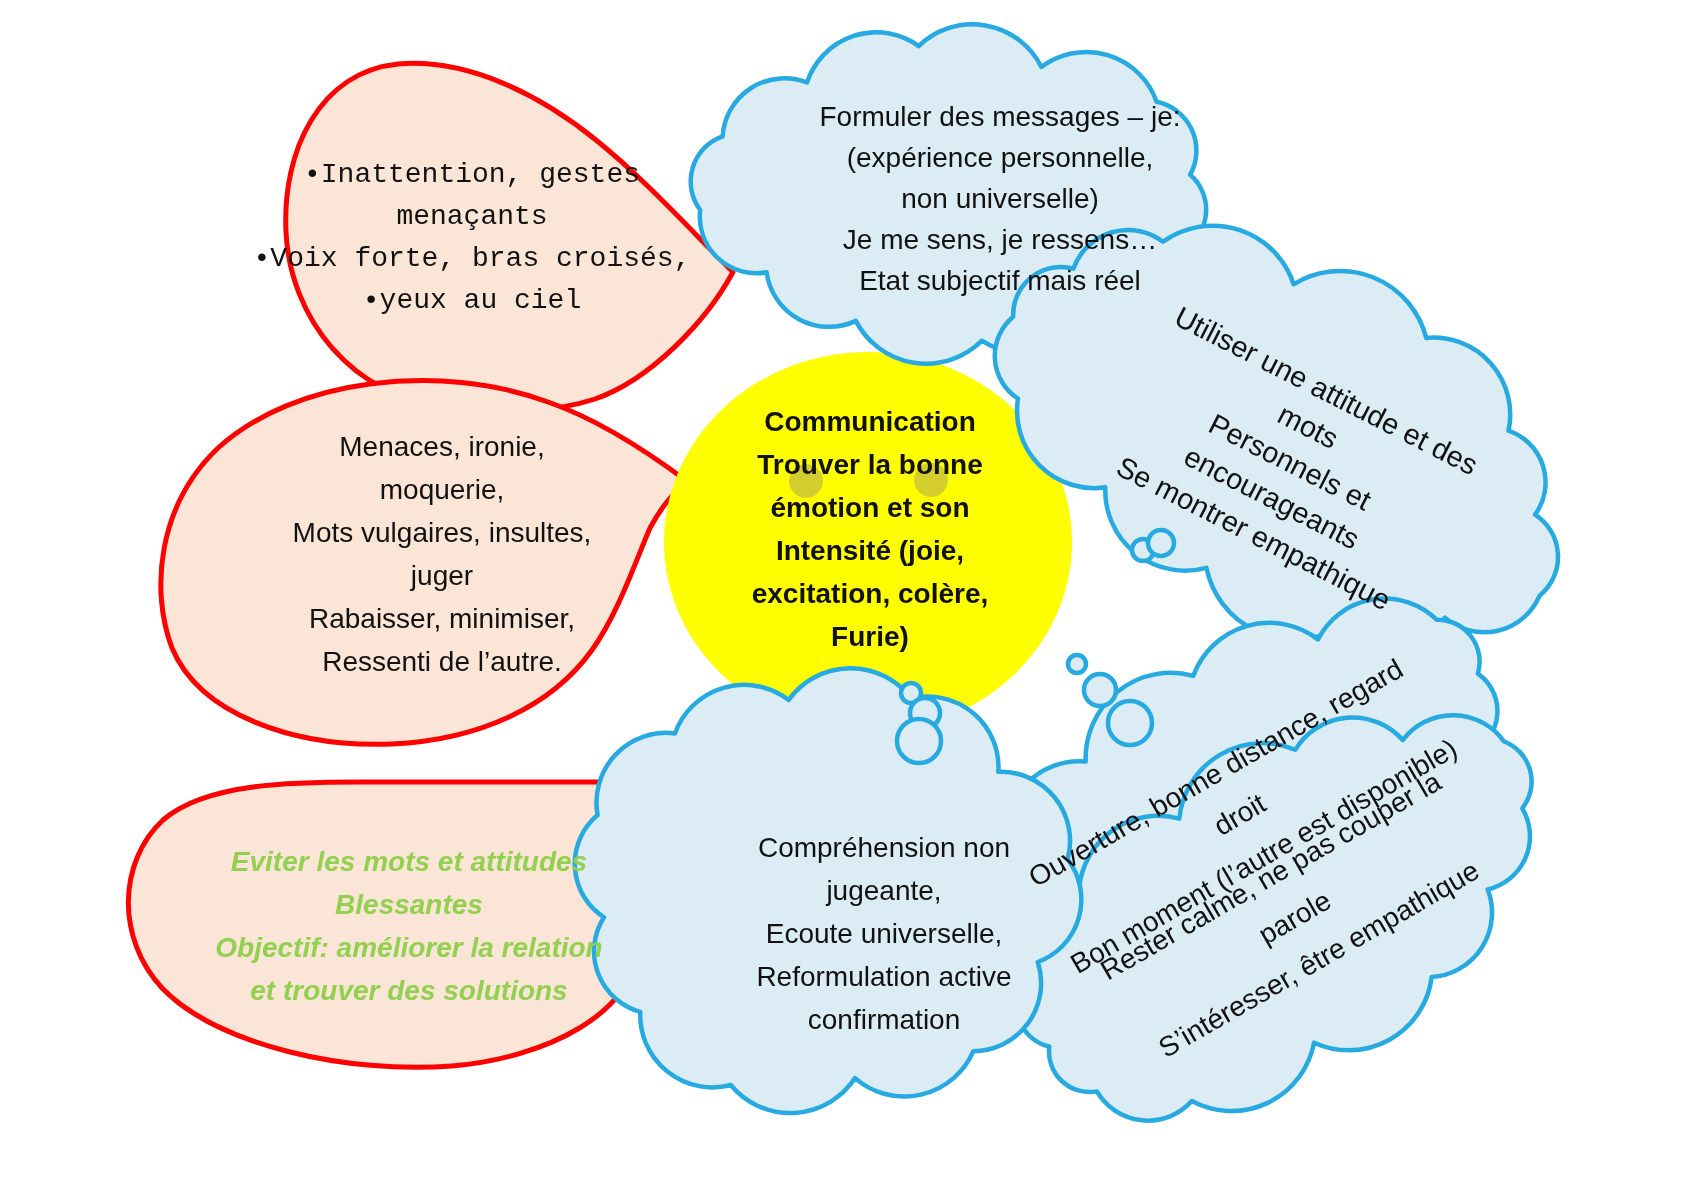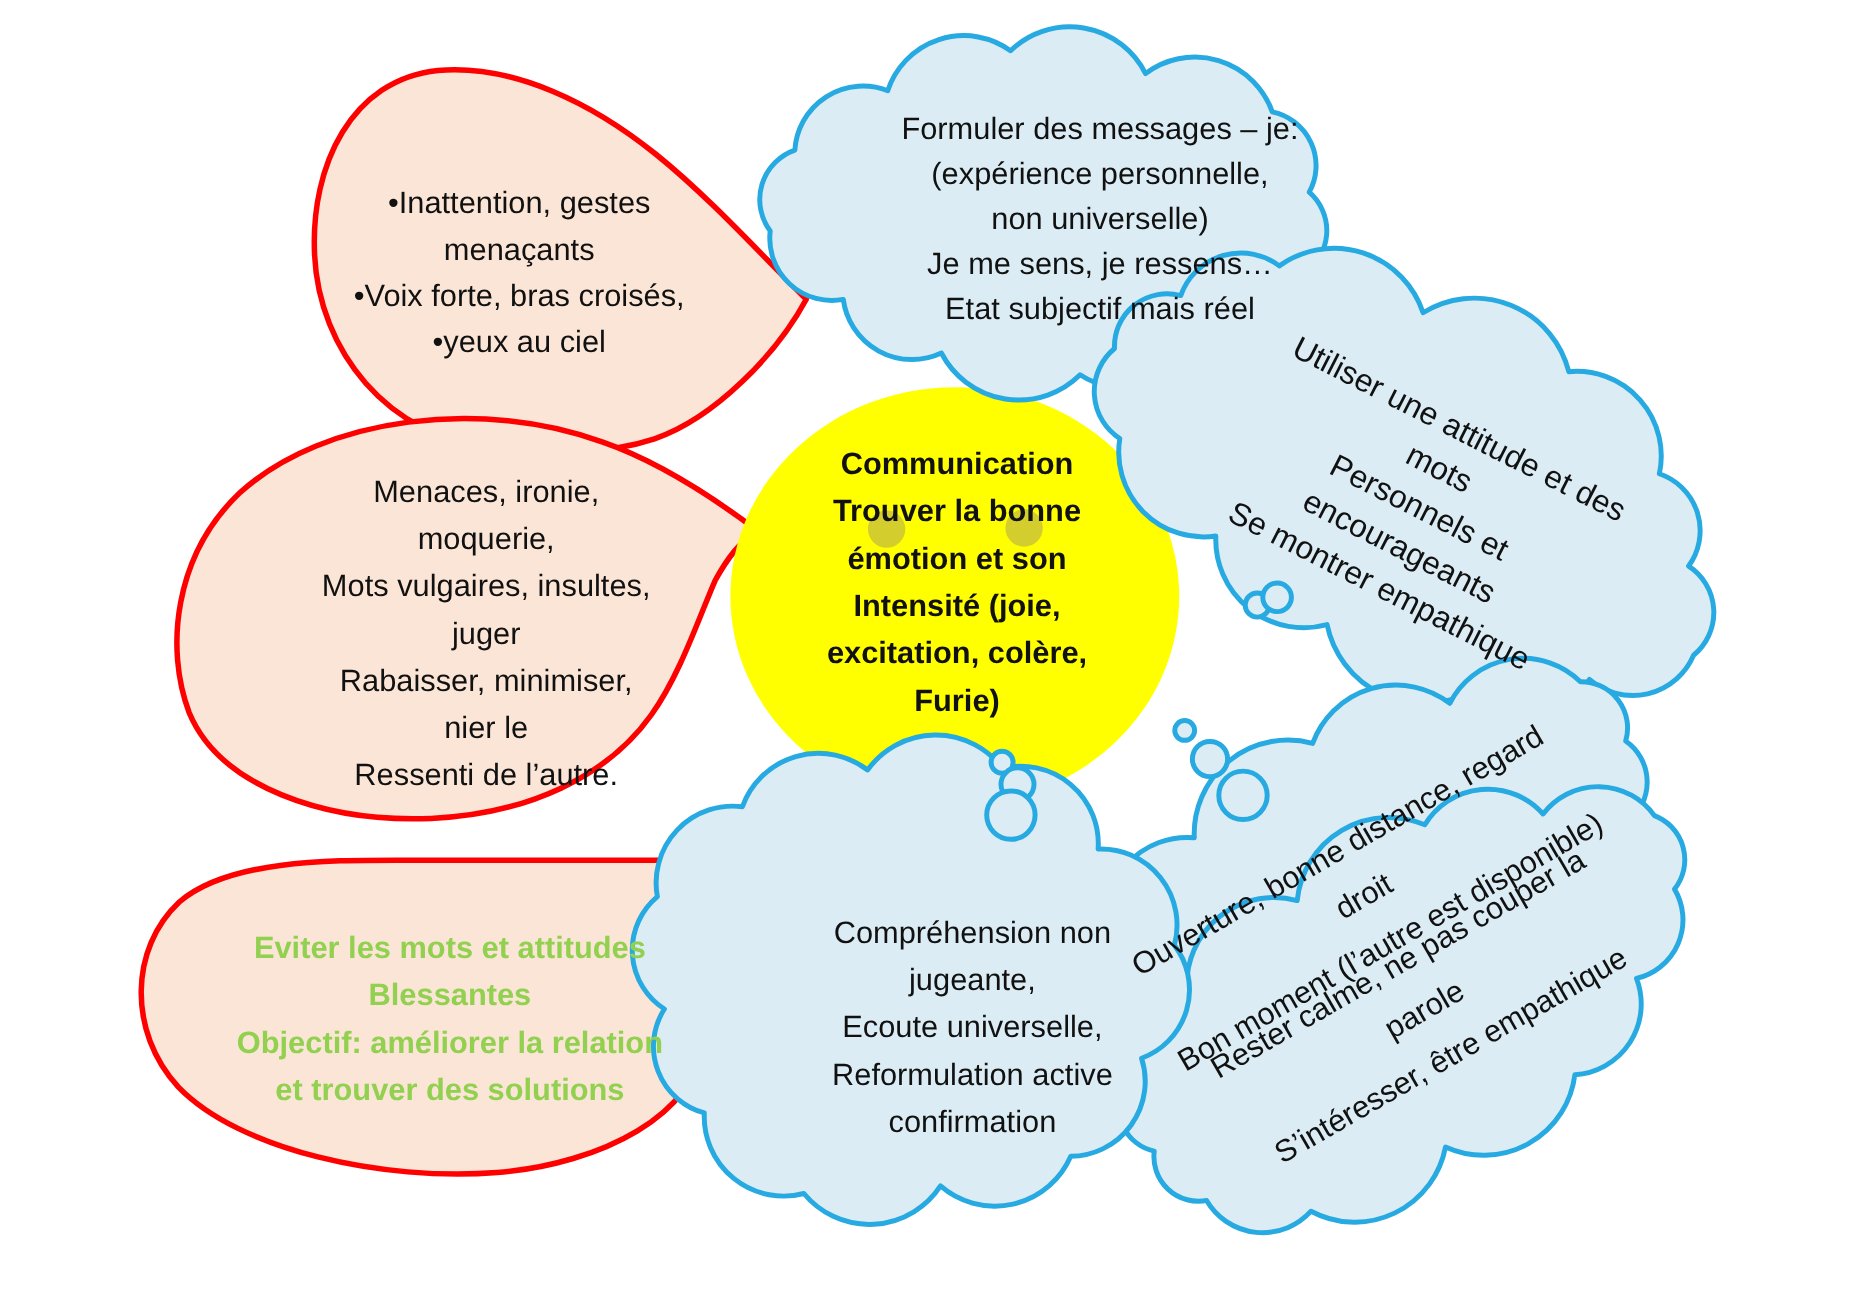--- a/index.html
+++ b/index.html
@@ -8,23 +8,23 @@
   .canvas{position:absolute;left:0;top:0;width:1684px;height:1190px;}
   svg{position:absolute;left:0;top:0;}
   .red-shape{fill:var(--peach-fill,#FBE5D6);stroke:var(--red-outline,#FE0000);stroke-width:5;stroke-linejoin:round;}
   .cloud{fill:var(--cloud-fill,#DBECF4);stroke:var(--blue-outline,#27A9E1);stroke-width:4.5;stroke-linejoin:round;}
   .trail{fill:var(--cloud-fill,#DBECF4);stroke:var(--blue-outline,#27A9E1);stroke-width:4.5;}
   .yellow-circle{fill:var(--yellow-fill,#FFFF00);}
   .olive-dot{fill:var(--olive-dot,#C8C238);opacity:.8;}
   .tb{position:absolute;text-align:center;color:var(--text,#111111);
       font-size:28px;z-index:5;}
   .tb .ln{white-space:nowrap;}
-  #t-red1{left:242px;top:164px;width:460px;line-height:42px;}
+  #t-red1{left:242px;top:154px;width:460px;line-height:42px;font-family:Liberation Mono, monospace;}
   #t-red2{left:192px;top:425px;width:500px;line-height:43px;}
-  #t-red3{left:139px;top:840px;width:540px;line-height:43px;font-weight:bold;color:var(--green-text,#92D050);}
+  #t-red3{left:139px;top:840px;width:540px;line-height:43px;font-weight:bold;color:var(--green-text,#92D050);font-style:italic;}
   #t-yellow{left:660px;top:400px;width:420px;line-height:43px;font-weight:bold;}
   #t-cloudA{left:740px;top:96px;width:520px;line-height:41px;text-align:center;}
   #t-cloudB{left:990px;top:362px;width:600px;line-height:40px;font-size:29px;transform:rotate(27deg);}
   #t-cloudC{left:624px;top:826px;width:520px;line-height:43px;}
   #t-cloudD1{left:910px;top:743px;width:660px;line-height:48px;transform:rotate(-30deg);}
   #t-cloudD2{left:965px;top:846px;width:660px;line-height:48px;transform:rotate(-30deg);}
 </style>
 </head>
 <body>
 
@@ -85,21 +85,20 @@
       <div class="ln">menaçants</div>
       <div class="ln">•Voix forte, bras croisés,</div>
       <div class="ln">•yeux au ciel</div>
     </div>
   <div class="tb" id="t-red2">
       <div class="ln">Menaces, ironie,</div>
       <div class="ln">moquerie,</div>
       <div class="ln">Mots vulgaires, insultes,</div>
       <div class="ln">juger</div>
       <div class="ln">Rabaisser, minimiser,</div>
-      <div class="ln">nier le</div>
       <div class="ln">Ressenti de l’autre.</div>
     </div>
   <div class="tb" id="t-red3">
       <div class="ln">Eviter les mots et attitudes</div>
       <div class="ln">Blessantes</div>
       <div class="ln">Objectif: améliorer la relation</div>
       <div class="ln">et trouver des solutions</div>
     </div>
   <div class="tb" id="t-yellow">
       <div class="ln">Communication</div>

